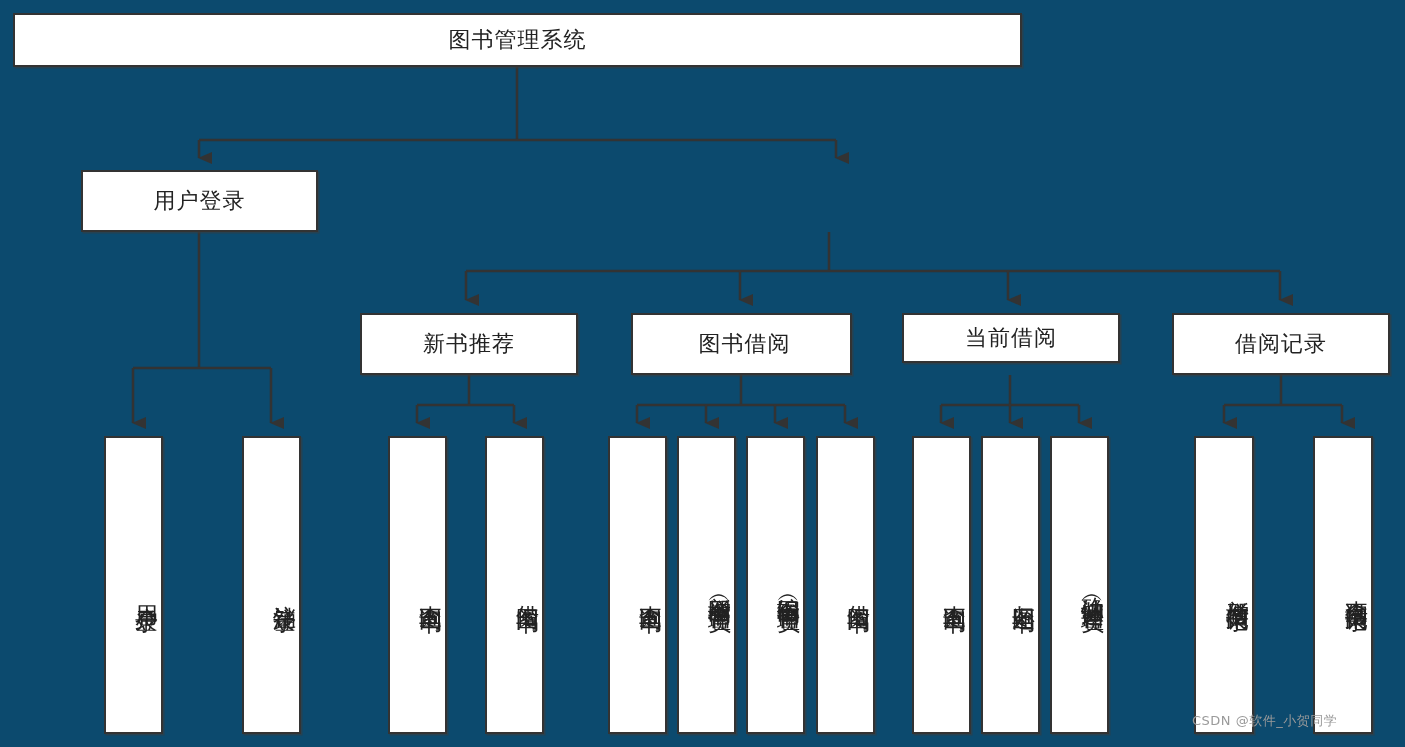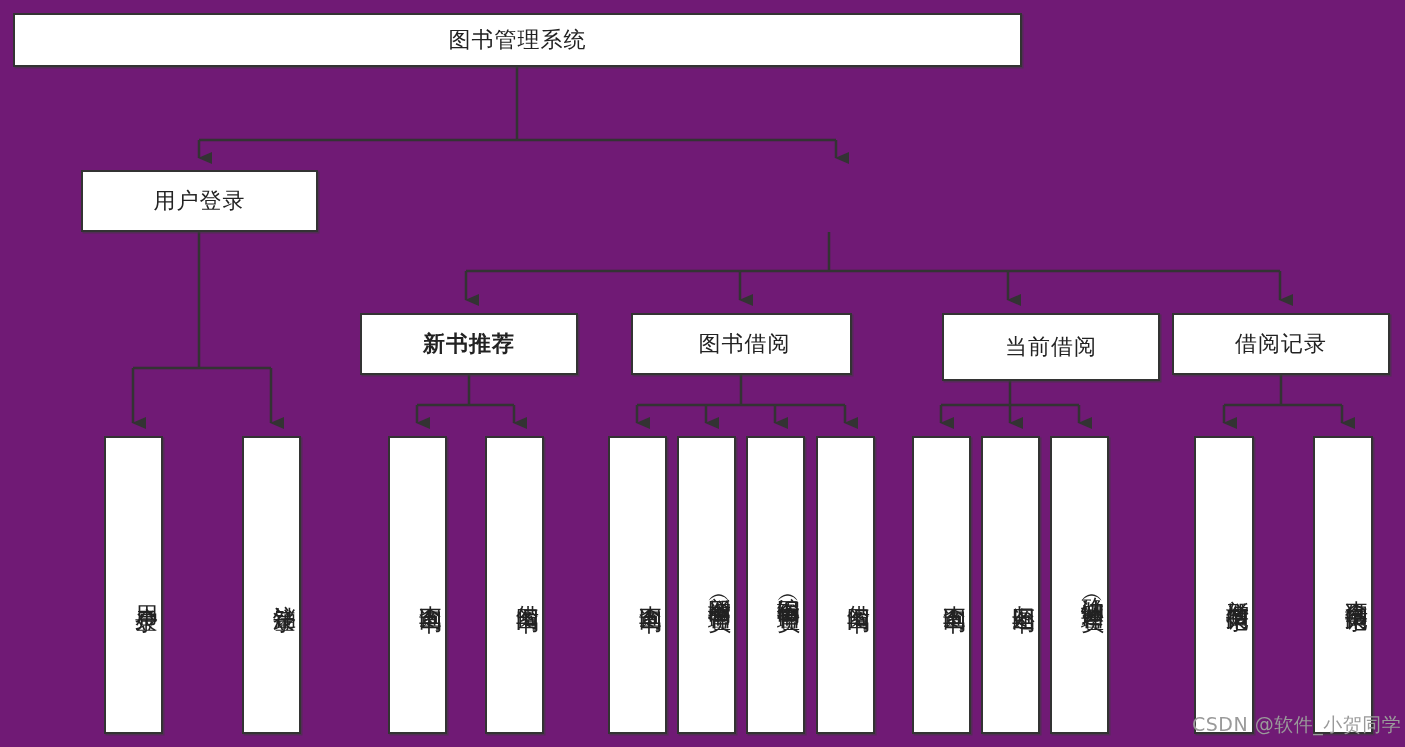--- a/index.html
+++ b/index.html
@@ -8,21 +8,21 @@
     padding: 0;
     background: #ffffff;
   }
   body {
     font-family: "DejaVu Sans", "Liberation Sans", sans-serif;
   }
   #canvas {
     position: relative;
     width: 1405px;
     height: 747px;
-    background: #701a75;
+    background: #0c4a6e;
     overflow: hidden;
   }
   svg.wires {
     position: absolute;
     left: 0;
     top: 0;
     width: 1405px;
     height: 747px;
     pointer-events: none;
   }
@@ -54,21 +54,21 @@
   }
   .node.vert.tall-pad { padding-top: 6px; }
   .node-label {
     display: block;
     white-space: nowrap;
   }
   #watermark {
     position: absolute;
     left: 1192px;
     top: 712px;
-    font-size: 19px;
+    font-size: 13px;
     color: #9a9a9a;
     white-space: nowrap;
     letter-spacing: 0.5px;
   }
 </style>
 </head>
 <body>
 
 <div id="canvas">
 
@@ -125,29 +125,29 @@
 
   <div class="node horiz" style="left:13px; top:13px; width:1009px; height:54px;">
     <span class="node-label">图书管理系统</span>
   </div>
 
   <div class="node horiz" style="left:81px; top:170px; width:237px; height:62px;">
     <span class="node-label">用户登录</span>
   </div>
 
 
-  <div class="node horiz" style="left:360px; top:313px; width:218px; height:62px;font-weight:bold;">
+  <div class="node horiz" style="left:360px; top:313px; width:218px; height:62px;">
     <span class="node-label">新书推荐</span>
   </div>
 
   <div class="node horiz" style="left:631px; top:313px; width:221px; height:62px;padding-left:6px;">
     <span class="node-label">图书借阅</span>
   </div>
 
-  <div class="node horiz" style="left:902px; top:313px; width:218px; height:68px;margin-left:40px;">
+  <div class="node horiz" style="left:902px; top:313px; width:218px; height:50px;">
     <span class="node-label">当前借阅</span>
   </div>
 
   <div class="node horiz" style="left:1172px; top:313px; width:218px; height:62px;text-align:center;">
     <span class="node-label">借阅记录</span>
   </div>
 
   <div class="node vert" style="left:104px; top:436px; width:59px; height:298px;">
     <span class="node-label">用户登录</span>
   </div>

